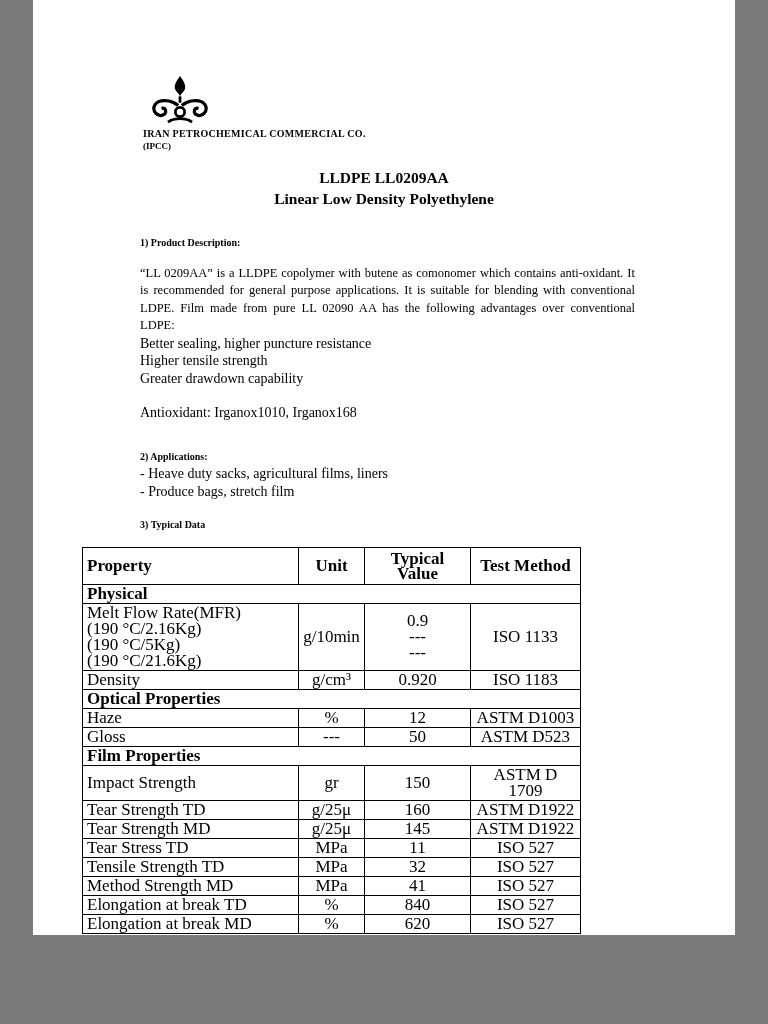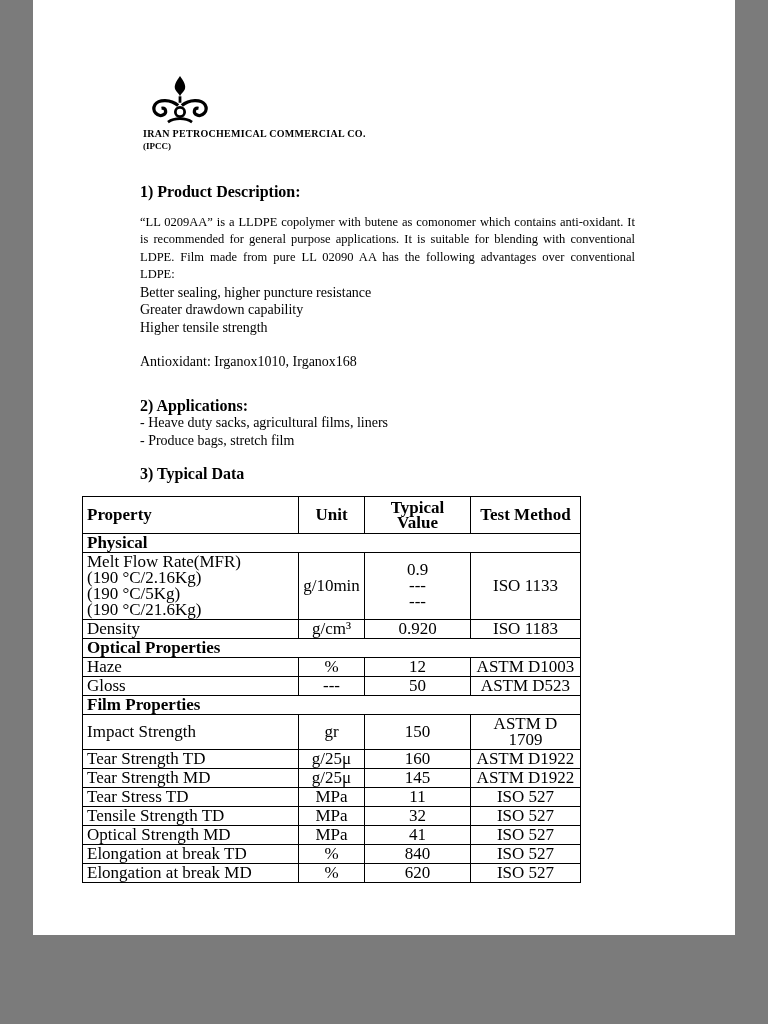--- a/index.html
+++ b/index.html
@@ -19,21 +19,21 @@
   }
   
   .logo-block { padding-top: 74px; margin-left: 110px; }
   .logo-svg { display: block; }
   .company-name { font-size: 10px; font-weight: bold; letter-spacing: 0.3px; margin-top: 2px; }
   .company-abbr { font-size: 9px; font-weight: bold; margin-top: 2px; }
   
   .titles { text-align: center; margin-top: 16px; }
   .title-line { font-size: 15.5px; font-weight: bold; line-height: 21px; }
   
-  .heading { font-size: 16px; font-weight: bold; margin: 32px 100px 0 107px; line-height: 17.5px; }
+  .heading { font-size: 10px; font-weight: bold; margin: 25px 100px 0 107px; line-height: 17.5px; }
   .para { font-size: 12.5px; margin: 13px 100px 0 107px; line-height: 17.5px; text-align: justify; }
   .line-list { font-size: 14px; margin: 0 100px 0 107px; line-height: 17.5px; }
   .gap-list { margin-top: 17px; }
   .apps-heading { margin-top: 26px; }
   .td-heading { margin-top: 16px; }
   
   table.data-table {
     border-collapse: collapse;
     table-layout: fixed;
     width: 498px;
@@ -72,27 +72,31 @@
       <line x1="40" y1="24" x2="40" y2="31" stroke="#000" stroke-width="3"></line>
       <path d="M38 34 C30 27 17 27 13 33 C9 40 16 47 22 44 C26 42 25 36 20 37" fill="none" stroke="#000" stroke-width="3.5"></path>
       <path d="M42 34 C50 27 63 27 67 33 C71 40 64 47 58 44 C54 42 55 36 60 37" fill="none" stroke="#000" stroke-width="3.5"></path>
       <circle cx="40" cy="41" r="5" fill="none" stroke="#000" stroke-width="3"></circle>
       <path d="M27 52 C34 47 46 47 53 52" fill="none" stroke="#000" stroke-width="3"></path>
     </svg>
     <div class="company-name">IRAN PETROCHEMICAL COMMERCIAL CO.</div>
     <div class="company-abbr">(IPCC)</div>
   </div>
 
+  <div class="titles">
+    <div class="title-line">LLDPE LL0209AA</div>
+    <div class="title-line">Linear Low Density Polyethylene</div>
+  </div>
 
   <div class="heading">1) Product Description:</div>
   <div class="para">“LL 0209AA” is a LLDPE copolymer with butene as comonomer which contains anti-oxidant. It is recommended for general purpose applications. It is suitable for blending with conventional LDPE. Film made from pure LL 02090 AA has the following advantages over conventional LDPE:</div>
   <div class="line-list">
     <div>Better sealing, higher puncture resistance</div>
+    <div>Higher tensile strength</div>
     <div>Greater drawdown capability</div>
-    <div>Higher tensile strength</div>
   </div>
   <div class="line-list gap-list">
     <div>Antioxidant: Irganox1010, Irganox168</div>
   </div>
 
   <div class="heading apps-heading">2) Applications:</div>
   <div class="line-list">
     <div>- Heave duty sacks, agricultural films, liners</div>
     <div>- Produce bags, stretch film</div>
   </div>
@@ -177,21 +181,21 @@
         <td class="c">11</td>
         <td class="c">ISO 527</td>
       </tr>
       <tr>
         <td class="prop">Tensile Strength TD</td>
         <td class="c">MPa</td>
         <td class="c">32</td>
         <td class="c">ISO 527</td>
       </tr>
       <tr>
-        <td class="prop">Optical Strength MD</td>
+        <td class="prop">Method Strength MD</td>
         <td class="c">MPa</td>
         <td class="c">41</td>
         <td class="c">ISO 527</td>
       </tr>
       <tr>
         <td class="prop">Elongation at break TD</td>
         <td class="c">%</td>
         <td class="c">840</td>
         <td class="c">ISO 527</td>
       </tr>

